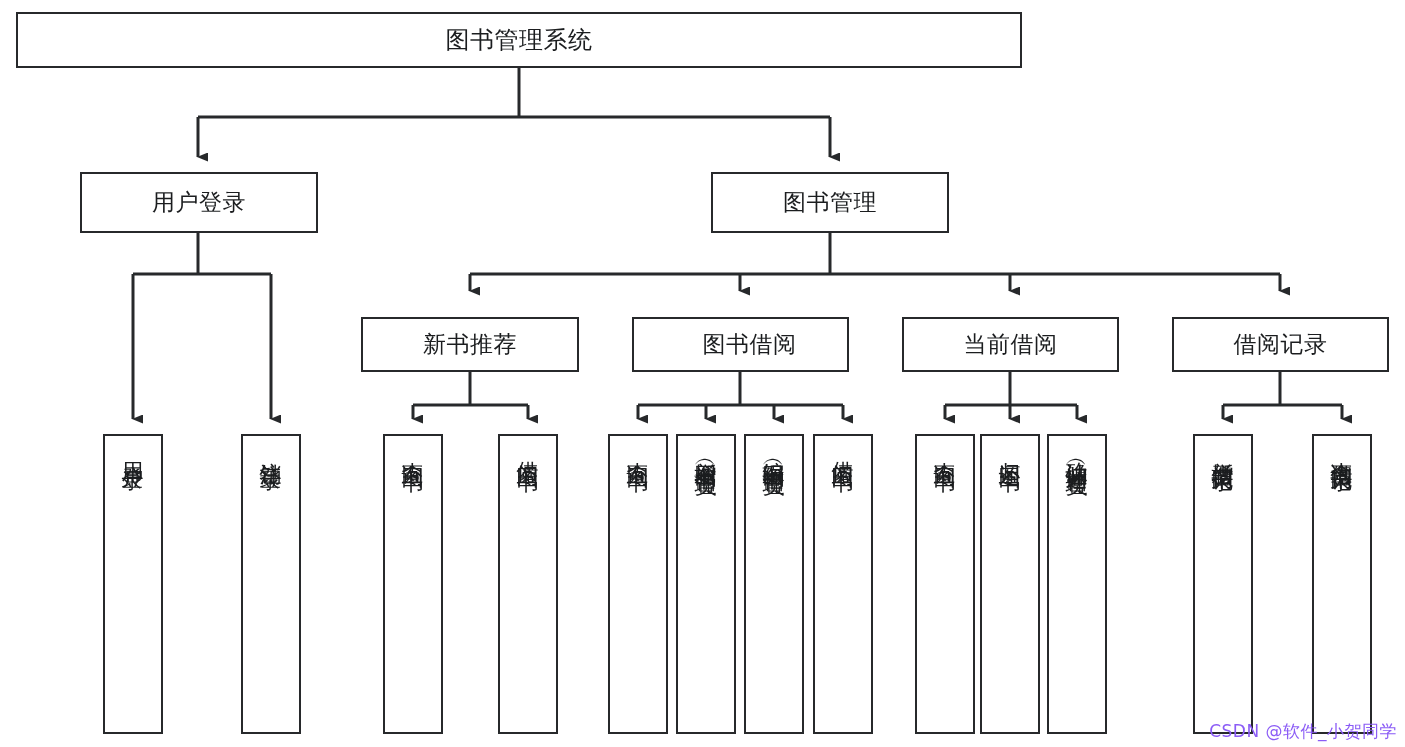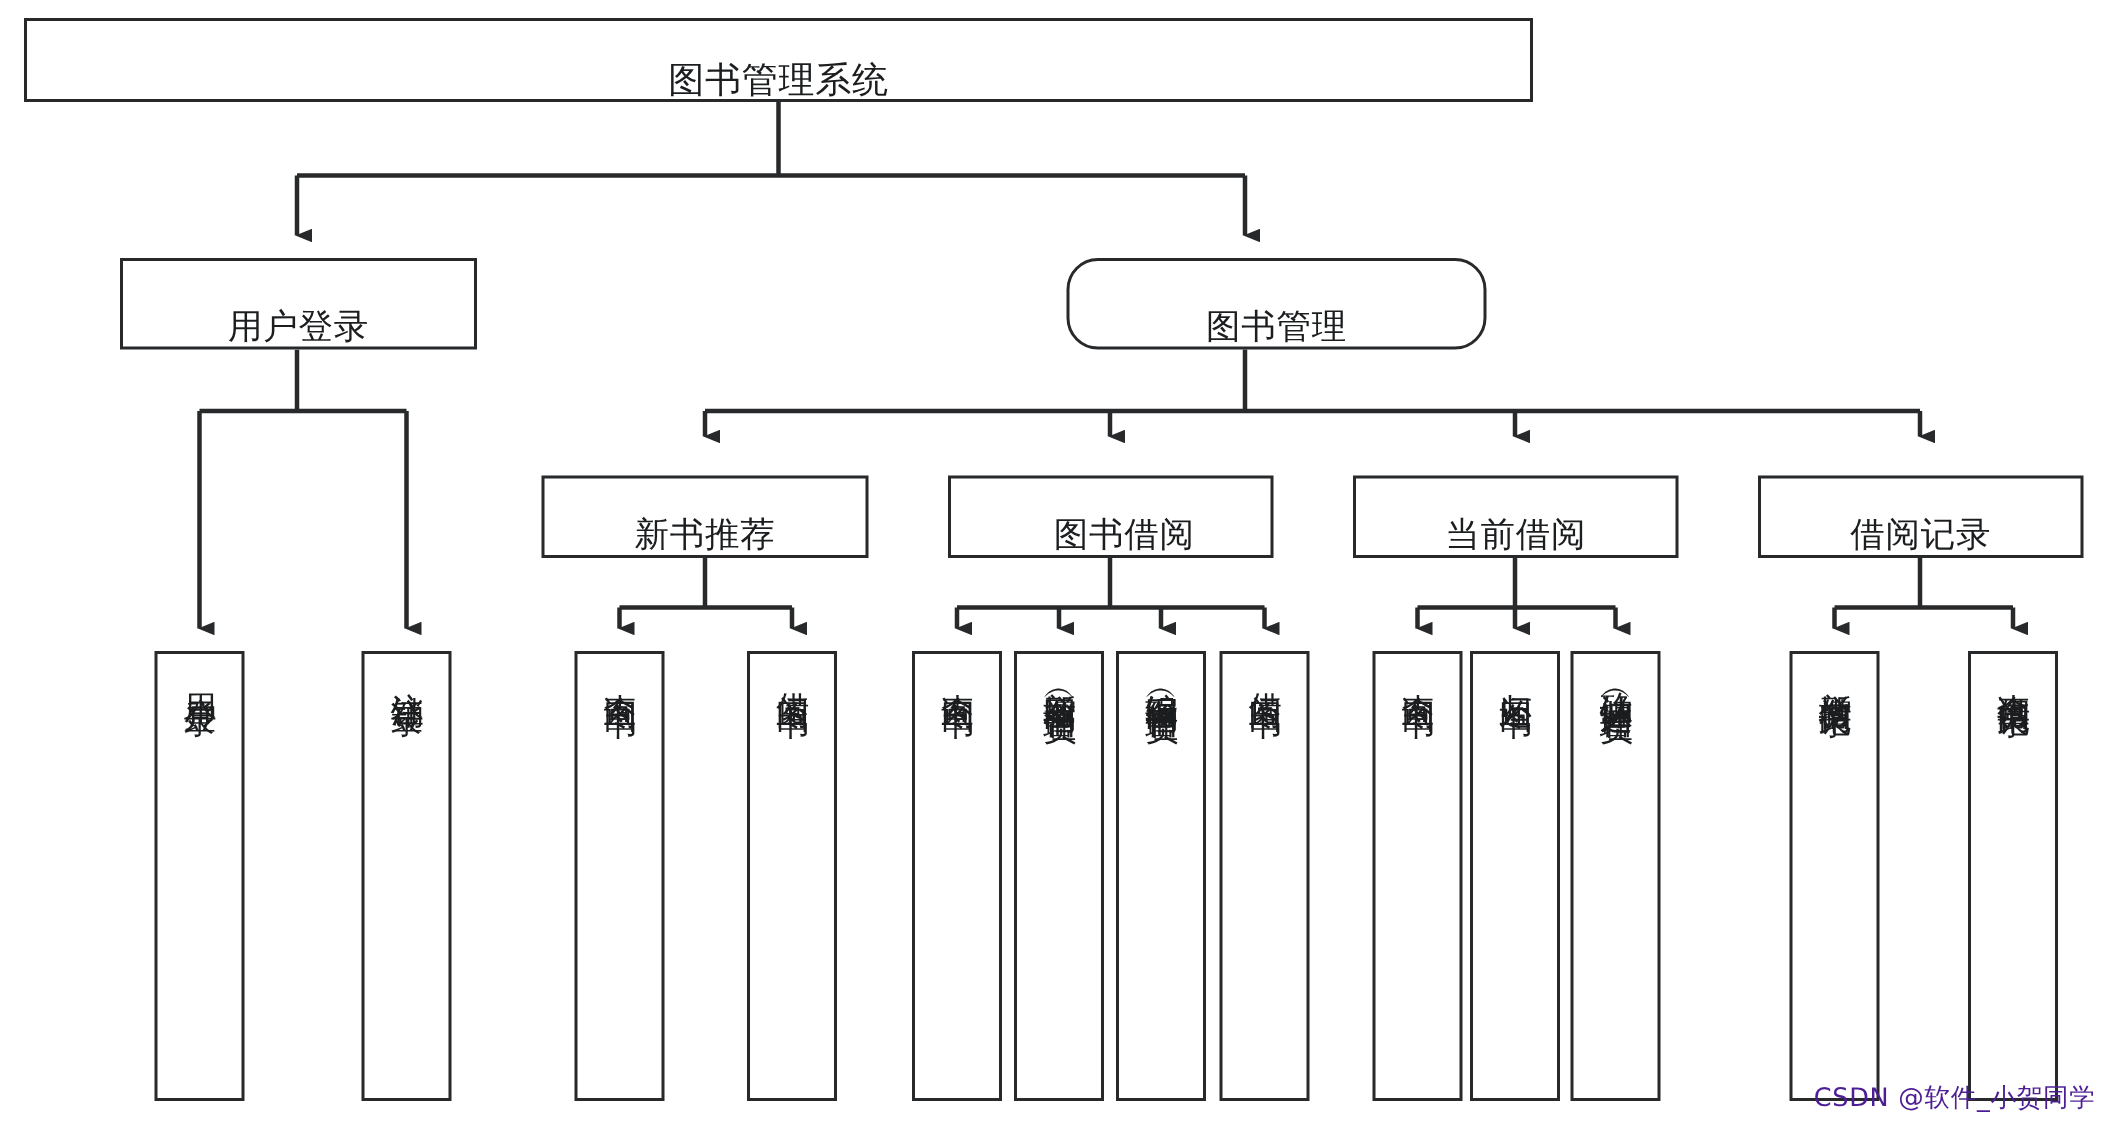--- a/index.html
+++ b/index.html
@@ -24,21 +24,21 @@
     top: 0;
     width: 1405px;
     height: 747px;
   }
   .node {
     position: absolute;
     box-sizing: border-box;
     background: #ffffff;
     border: 2px solid #27292b;
     display: flex;
-    align-items: flex-end;
+    align-items: center;
     justify-content: center;
     color: #1b1d1f;
   }
   .node.horiz {
     font-size: 23px;
     letter-spacing: 0.5px;
     line-height: 1.1;
   }
   .node.root {
     font-size: 24px;
@@ -58,21 +58,21 @@
     display: block;
   }
   .leaf-mid .vtext {
     letter-spacing: 2px;
   }
   #watermark {
     position: absolute;
     right: 8px;
     bottom: 4px;
     font-size: 17px;
-    color: #4c1d95;
+    color: #8b5cf6;
     letter-spacing: 0.5px;
     white-space: nowrap;
     pointer-events: none;
   }
 </style>
 </head>
 <body>
 
 <div id="diagram-root">
 
@@ -126,21 +126,21 @@
     </g>
   </svg>
 
   <div class="node horiz root" style="left:16px; top:12px; width:1006px; height:56px;">
     <span>图书管理系统</span>
   </div>
 
   <div class="node horiz" style="left:80px; top:172px; width:238px; height:61px;">
     <span>用户登录</span>
   </div>
-  <div class="node horiz" style="left:711px; top:172px; width:280px; height:61px;border-radius:21px;">
+  <div class="node horiz" style="left:711px; top:172px; width:238px; height:61px;">
     <span>图书管理</span>
   </div>
 
   <div class="node horiz" style="left:361px; top:317px; width:218px; height:55px;">
     <span>新书推荐</span>
   </div>
   <div class="node horiz" style="left:632px; top:317px; width:217px; height:55px;padding-left:18px;">
     <span>图书借阅</span>
   </div>
   <div class="node horiz" style="left:1172px; top:317px; width:217px; height:55px;">

